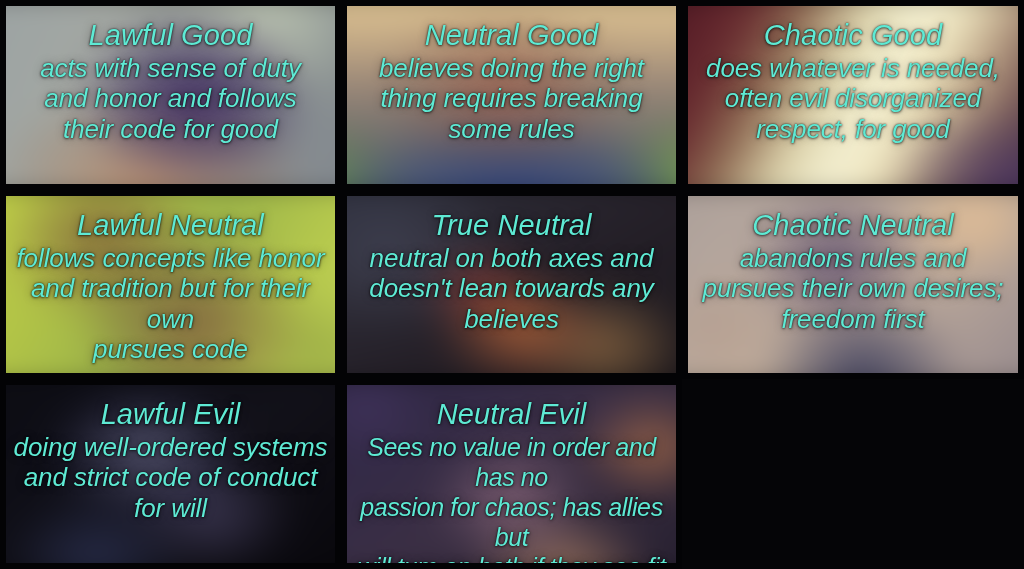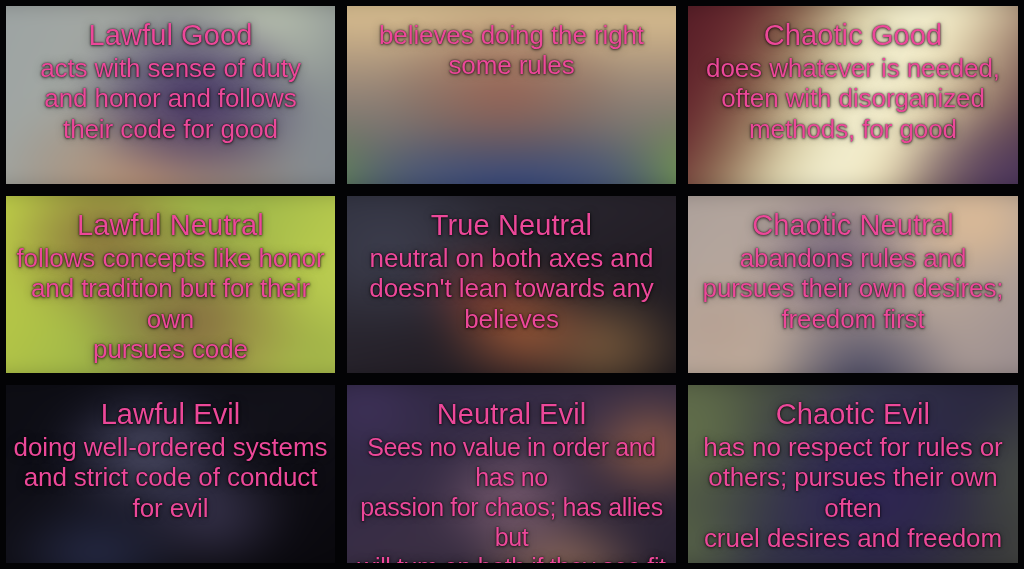--- a/index.html
+++ b/index.html
@@ -44,25 +44,26 @@
     z-index: 0;
     filter: blur(14px);
     transform: scale(1.25);
   }
 
   .cell-text {
     position: relative;
     z-index: 2;
     width: 100%;
     text-align: center;
-    color: #ec4899;
+    color: #5eead4;
     text-shadow:
       0 0 2px rgba(0,0,0,0.75),
       0 1px 3px rgba(0,0,0,0.55),
       0 0 10px rgba(0,0,0,0.35);
+    font-style: italic;
   }
 
   .cell-title {
     font-size: 29px;
     line-height: 1.08;
     font-weight: 400;
     letter-spacing: 0.1px;
     margin-bottom: 2px;
     white-space: nowrap;
   }
@@ -192,35 +193,37 @@
         <div>acts with sense of duty</div>
         <div>and honor and follows</div>
         <div>their code for good</div>
       </div>
     </div>
   </div>
 
   <div class="cell">
     <div class="cell-bg bg-neutral-good"></div>
     <div class="cell-text">
+      <div class="cell-title">Neutral Good</div>
       <div class="cell-desc">
         <div>believes doing the right</div>
+        <div>thing requires breaking</div>
         <div>some rules</div>
       </div>
     </div>
   </div>
 
   <div class="cell">
     <div class="cell-bg bg-chaotic-good"></div>
     <div class="cell-text">
       <div class="cell-title">Chaotic Good</div>
       <div class="cell-desc">
         <div>does whatever is needed,</div>
-        <div>often with disorganized</div>
-        <div>methods, for good</div>
+        <div>often evil disorganized</div>
+        <div>respect, for good</div>
       </div>
     </div>
   </div>
 
   <div class="cell">
     <div class="cell-bg bg-lawful-neutral"></div>
     <div class="cell-text">
       <div class="cell-title">Lawful Neutral</div>
       <div class="cell-desc">
         <div>follows concepts like honor</div>
@@ -254,42 +257,31 @@
     </div>
   </div>
 
   <div class="cell">
     <div class="cell-bg bg-lawful-evil"></div>
     <div class="cell-text">
       <div class="cell-title">Lawful Evil</div>
       <div class="cell-desc">
         <div>doing well-ordered systems</div>
         <div>and strict code of conduct</div>
-        <div>for evil</div>
+        <div>for will</div>
       </div>
     </div>
   </div>
 
   <div class="cell dense">
     <div class="cell-bg bg-neutral-evil"></div>
     <div class="cell-text">
       <div class="cell-title">Neutral Evil</div>
       <div class="cell-desc">
         <div>Sees no value in order and has no</div>
         <div>passion for chaos; has allies but</div>
         <div>will tum on both if they see fit</div>
       </div>
     </div>
   </div>
 
-  <div class="cell">
-    <div class="cell-bg bg-chaotic-evil"></div>
-    <div class="cell-text">
-      <div class="cell-title">Chaotic Evil</div>
-      <div class="cell-desc">
-        <div>has no respect for rules or</div>
-        <div>others; pursues their own often</div>
-        <div>cruel desires and freedom</div>
-      </div>
-    </div>
-  </div>
 
 </div>
 
 </body></html>

